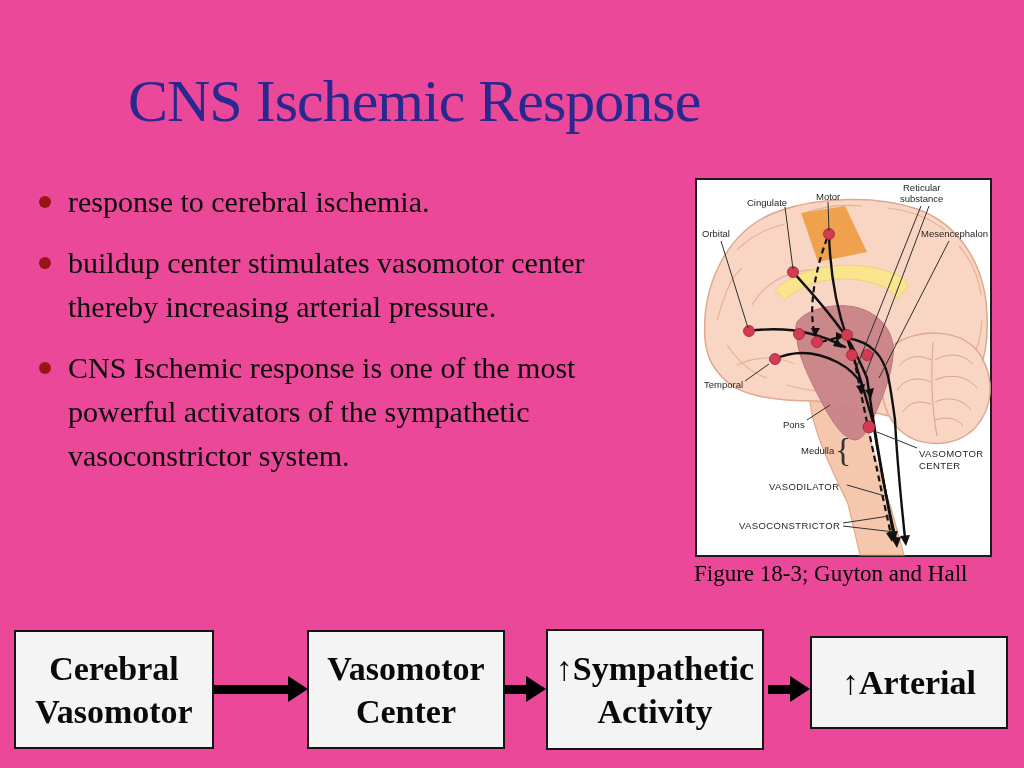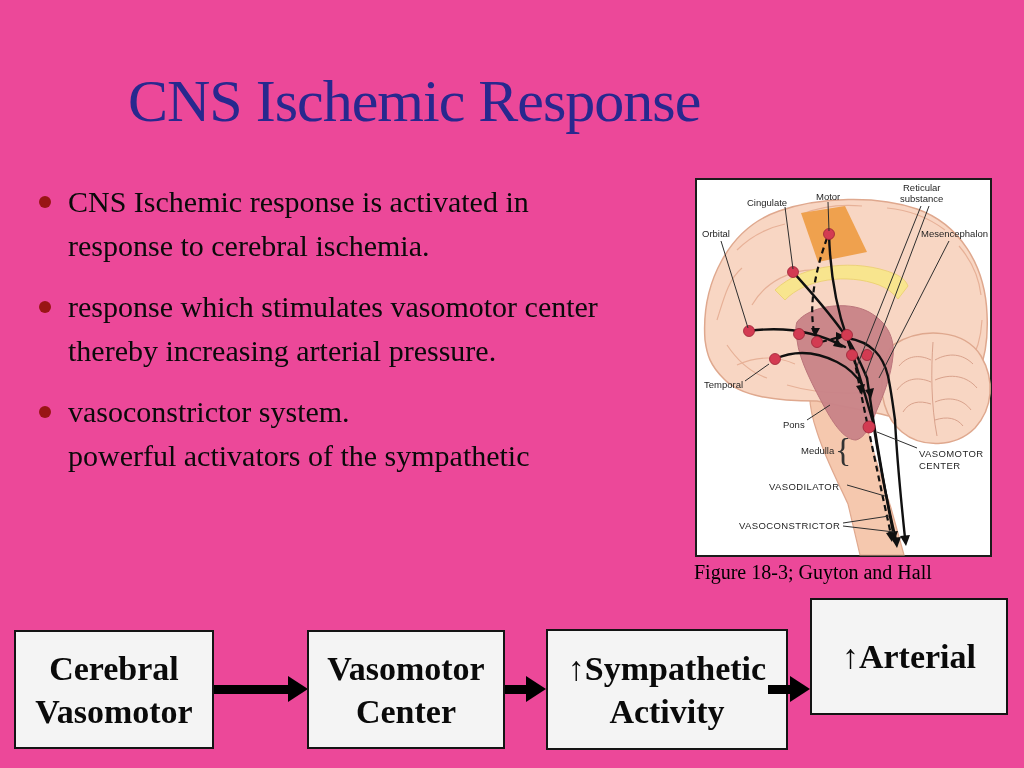--- a/index.html
+++ b/index.html
@@ -17,21 +17,21 @@
   .bullet .dot{position:absolute;left:9px;top:16px;width:12px;height:12px;
                border-radius:50%;background:#991515;}
   .bl{display:block;}
 
   
   .fig{position:absolute;left:695px;top:178px;width:297px;height:379px;
        border:2px solid #1c1c1c;background:#ffffff;box-sizing:border-box;}
   .fig svg{display:block;overflow:visible;}
   .figlabel{font-family:"Liberation Sans", sans-serif;font-size:9.5px;fill:#1f1f1f;}
   .figcaps{font-family:"Liberation Sans", sans-serif;font-size:9.5px;fill:#1f1f1f;letter-spacing:.4px;}
-  .fig-caption{position:absolute;left:694px;top:561px;font-size:20px;color:#000;}
+  .fig-caption{position:absolute;left:694px;top:561px;font-size:23px;color:#000;}
 
   
   .fbox{position:absolute;background:#f4f4f4;border:2px solid #141414;box-sizing:border-box;
         display:flex;flex-direction:column;justify-content:center;align-items:center;
         font-weight:bold;font-size:34px;line-height:43px;color:#0a0a0a;text-align:center;}
   .fbox .uparrow{font-weight:bold;}
   .bar{position:absolute;height:9px;background:#000;}
   .head{position:absolute;width:0;height:0;border-top:13px solid transparent;
         border-bottom:13px solid transparent;border-left:20px solid #000;}
   .co2{position:absolute;left:229px;top:644px;font-weight:bold;font-size:31px;color:#0a0a0a;white-space:nowrap;}
@@ -41,32 +41,32 @@
 </head>
 <body>
 
 <div class="slide">
 
   <div class="title">CNS Ischemic Response</div>
 
   <div class="bullets">
     <div class="bullet">
       <span class="dot"></span>
-      <span class="bl">CNS Ischemic response is activated in</span>
       <span class="bl">response to cerebral ischemia.</span>
     </div>
     <div class="bullet">
       <span class="dot"></span>
-      <span class="bl">response which stimulates vasomotor center</span>
+      <span class="bl">buildup center stimulates vasomotor center</span>
       <span class="bl">thereby increasing arterial pressure.</span>
     </div>
     <div class="bullet">
       <span class="dot"></span>
+      <span class="bl">CNS Ischemic response is one of the most</span>
+      <span class="bl">powerful activators of the sympathetic</span>
       <span class="bl">vasoconstrictor system.</span>
-      <span class="bl">powerful activators of the sympathetic</span>
     </div>
   </div>
 
   <div class="fig">
     <svg width="293" height="375" viewBox="0 0 293 375">
 
       <path d="M 118,183 C 110,205 111,226 120,252 C 129,280 141,302 151,324 L 163,375 L 207,375 L 194,328 C 183,294 172,260 166,230 C 162,212 158,195 155,183 Z" fill="#f5c8ae" stroke="#e0a98f" stroke-width="1.2"></path>
 
       <path d="M 8,160 C 4,103 32,48 82,31 C 122,17 180,15 220,29 C 262,44 288,84 290,134 C 292,174 282,205 258,222 C 230,242 204,240 184,234 L 120,221 C 80,221 44,217 27,199 C 13,185 10,175 8,160 Z" fill="#f8d6c3" stroke="#dfa88e" stroke-width="1.5"></path>
 
@@ -188,25 +188,25 @@
   <div class="head" style="left:288px;top:676px;"></div>
 
   <div class="fbox" style="left:307px;top:630px;width:198px;height:119px;">
     <span>Vasomotor</span>
     <span>Center</span>
   </div>
 
   <div class="bar" style="left:505px;top:685px;width:23px;"></div>
   <div class="head" style="left:526px;top:676px;"></div>
 
-  <div class="fbox" style="left:546px;top:629px;width:242px;height:121px;">
+  <div class="fbox" style="left:546px;top:629px;width:218px;height:121px;">
     <span><span class="uparrow">↑</span><span>Sympathetic</span></span>
     <span>Activity</span>
   </div>
 
   <div class="bar" style="left:768px;top:685px;width:24px;"></div>
   <div class="head" style="left:790px;top:676px;"></div>
 
-  <div class="fbox" style="left:810px;top:598px;width:198px;height:117px;align-items:center;">
+  <div class="fbox" style="left:810px;top:636px;width:198px;height:93px;align-items:center;">
     <span><span class="uparrow">↑</span><span>Arterial</span></span>
   </div>
 
 </div>
 
 </body></html>

